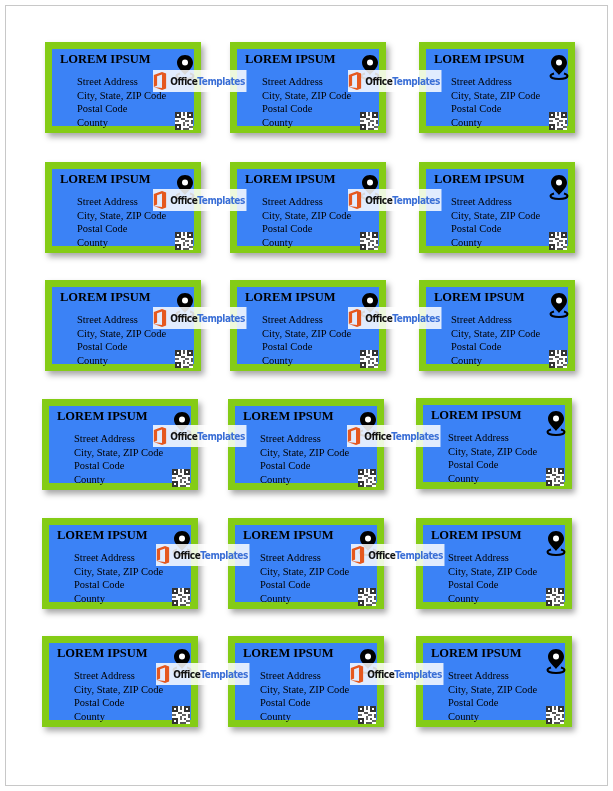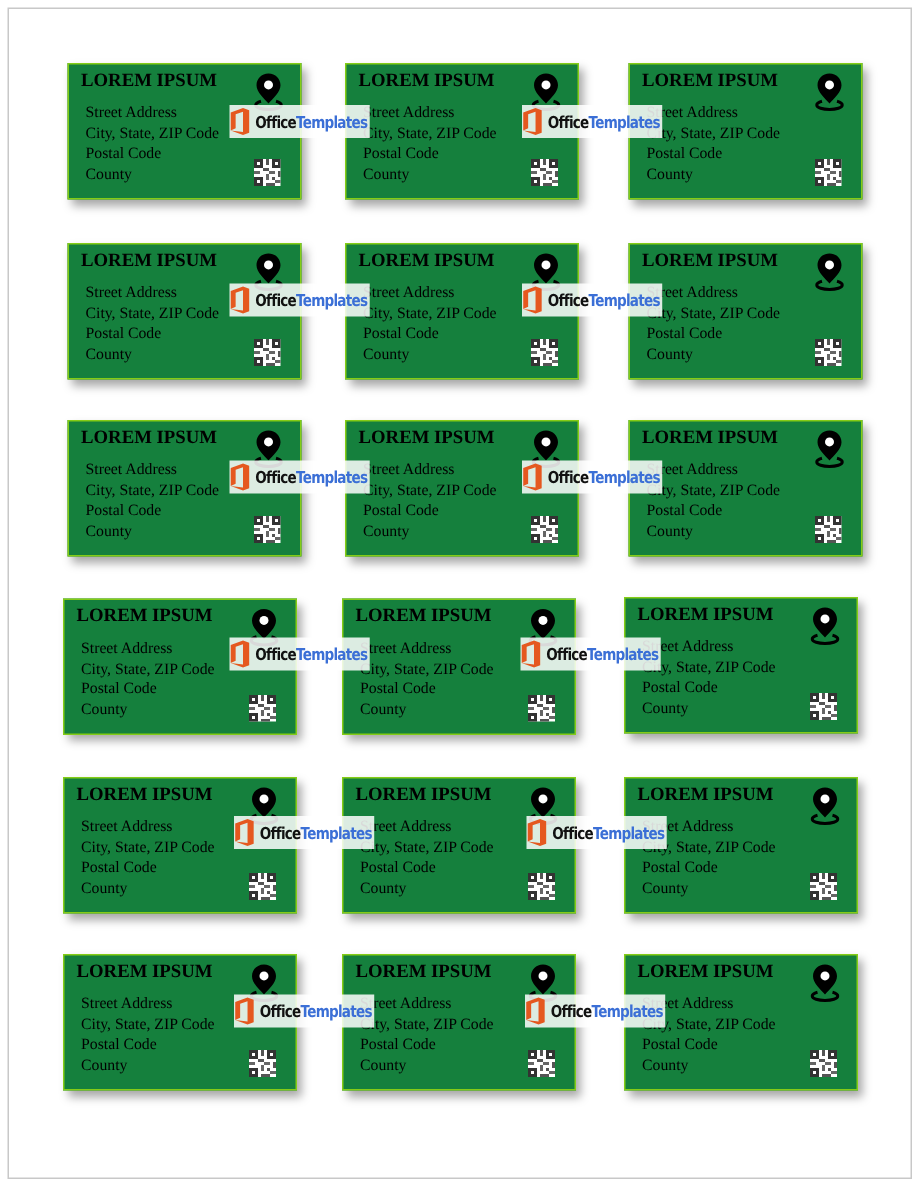--- a/index.html
+++ b/index.html
@@ -5,30 +5,30 @@
     html, body { margin: 0; padding: 0; }
     body {
       width: 613px; height: 791px; background: #ffffff; position: relative; overflow: hidden;
       font-family: "Liberation Serif", "DejaVu Serif", serif;
     }
     .page {
       position: absolute; left: 5px; top: 5px; width: 601px; height: 779px;
       border: 1px solid #c8c8c8; background: #fff;
     }
     .label {
-      position: absolute; background: #15803d; border: 1px solid #84cc16;
+      position: absolute; background: #3b82f6; border: 7px solid #84cc16;
       box-shadow: 3px 4px 6px rgba(0,0,0,0.35);
       box-sizing: border-box;
     }
     .label .title {
       position: absolute; left: 8px; top: 3px; font-weight: bold; font-size: 12.5px; color: #000;
       letter-spacing: 0px;
     }
     .label .lines {
-      position: absolute; left: 11px; top: 26px; font-size: 10.5px; line-height: 13.5px; color: #000;
+      position: absolute; left: 25px; top: 26px; font-size: 10.5px; line-height: 13.5px; color: #000;
     }
     .label .lines div { white-space: nowrap; }
     .pin {
       position: absolute; width: 20px; height: 26px; top: 5px;
     }
     .qr {
       position: absolute; width: 18px; height: 18px;
     }
     .wm {
       position: absolute; height: 22px; display: flex; align-items: center;

